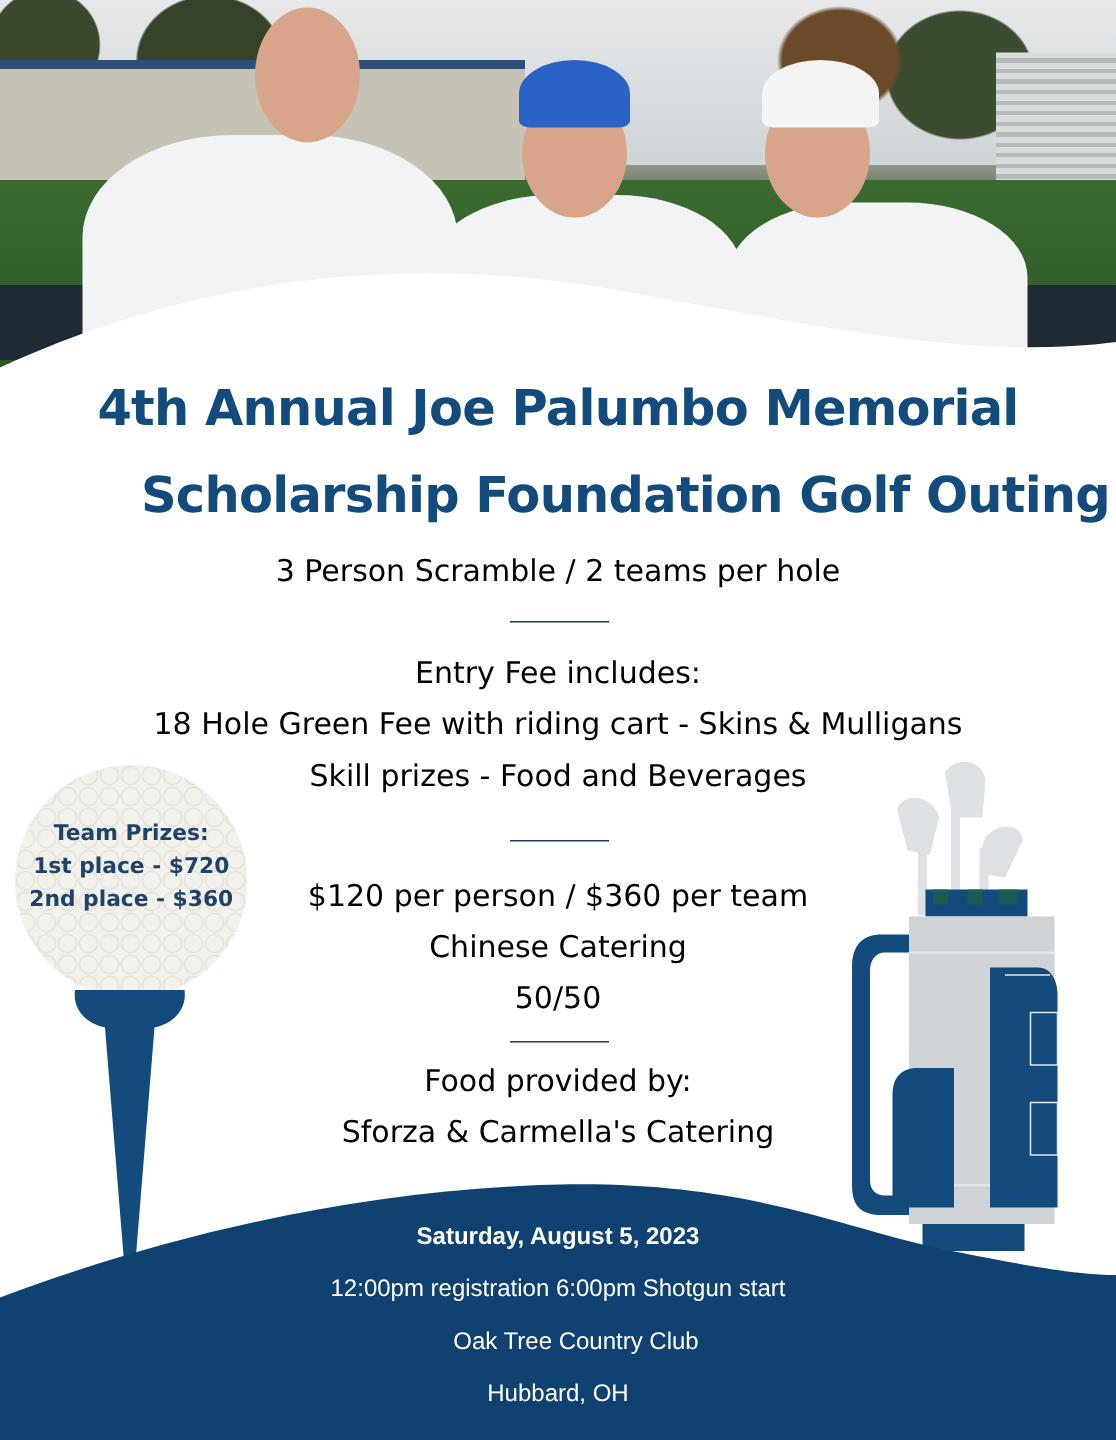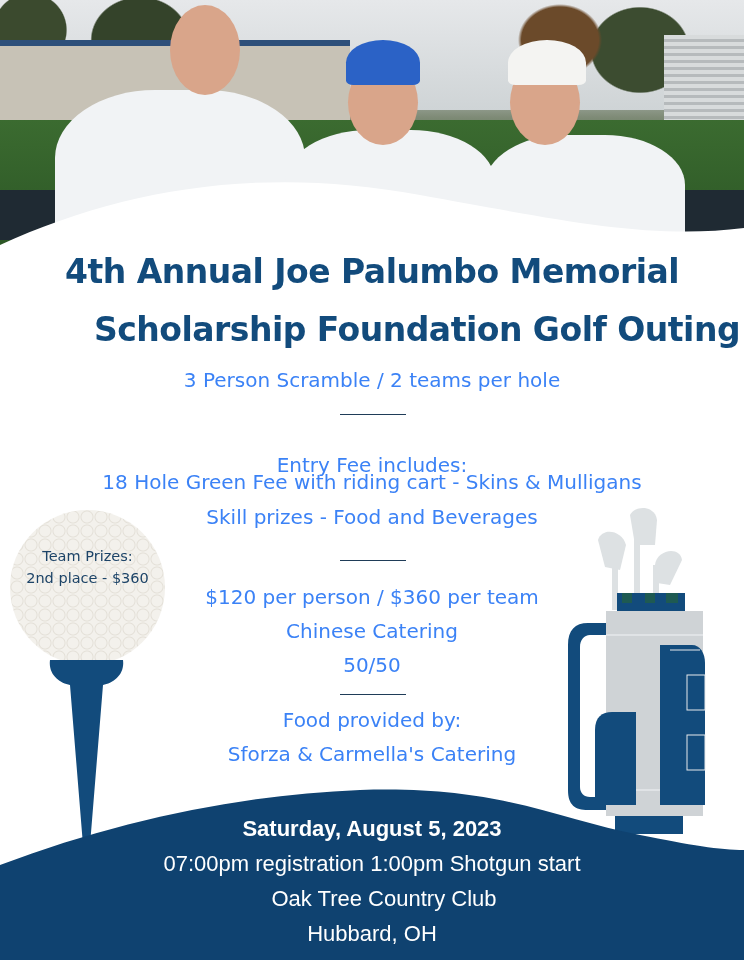--- a/index.html
+++ b/index.html
@@ -9,26 +9,26 @@
   .photo .trees { position: absolute; left: 0; top: 0; width: 744px; height: 120px; background: radial-gradient(ellipse 60px 60px at 30px 30px, #3b4a2e 60%, transparent 62%), radial-gradient(ellipse 80px 70px at 140px 40px, #34432a 60%, transparent 62%), radial-gradient(ellipse 70px 60px at 560px 40px, #6b4a2a 55%, transparent 60%), radial-gradient(ellipse 80px 70px at 640px 50px, #3c4c30 60%, transparent 62%); }
   .photo .building { position: absolute; left: 0; top: 40px; width: 350px; height: 80px; background: #c7c2b6; border-top: 6px solid #2d4f7a; }
   .photo .stands { position: absolute; right: 0; top: 35px; width: 80px; height: 90px; background: repeating-linear-gradient(#d8dbdc 0 4px, #b6babc 4px 7px); }
   .photo .field { position: absolute; left: 0; top: 120px; width: 744px; height: 140px; background: linear-gradient(#3b6b30, #2a5424); }
   .photo .fence { position: absolute; left: 0; top: 190px; width: 744px; height: 50px; background: #1f2a33; }
   .person { position: absolute; background: #f1f3f5; border-radius: 40% 40% 0 0; }
   .head { position: absolute; background: #d9a58a; border-radius: 50%; }
   .cap { position: absolute; border-radius: 50% 50% 10% 10%; }
   .wave-top { position: absolute; left: 0; top: 170px; width: 744px; height: 100px; }
   .title { position: absolute; left: 0; width: 744px; text-align: center; font-family: "DejaVu Sans", sans-serif; font-weight: 900; color: #124b7c; font-size: 33px; letter-spacing: -0.5px; }
-  .line { position: absolute; left: 0; width: 744px; text-align: center; font-size: 20px; color: #3b82f6; }
+  .line { position: absolute; left: 0; width: 744px; text-align: center; font-size: 20px; color: #000000; }
   .rule { position: absolute; left: 340px; width: 66px; height: 1px; background: #1f3c58; }
   .ball { position: absolute; left: 10px; top: 510px; width: 155px; height: 155px; border-radius: 50%; background-color: #f3f1ec; background-image: radial-gradient(circle at 50% 50%, transparent 5px, #e4e0d8 6px, transparent 7px); background-size: 14px 14px; }
-  .ball-text { position: absolute; left: 10px; top: 545px; width: 155px; text-align: center; font-weight: normal; font-size: 14.5px; line-height: 22px; color: #1d4468; }
+  .ball-text { position: absolute; left: 10px; top: 545px; width: 155px; text-align: center; font-weight: bold; font-size: 14.5px; line-height: 22px; color: #1d4468; }
   .bottom { position: absolute; left: 0; top: 780px; width: 744px; height: 180px; }
-  .bottom-text { position: absolute; left: 0; width: 744px; text-align: center; color: #ffffff; font-family: "Liberation Sans", sans-serif; font-size: 22px; }
+  .bottom-text { position: absolute; left: 0; width: 744px; text-align: center; color: #ffffff; font-family: "Liberation Sans", sans-serif; font-size: 16px; }
 </style>
 </head>
 <body>
 
 <div class="photo">
   <div class="sky"></div>
   <div class="trees"></div>
   <div class="building"></div>
   <div class="stands"></div>
   <div class="field"></div>
@@ -49,36 +49,37 @@
 <svg class="wave-top" viewBox="0 0 744 100" preserveAspectRatio="none">
   <path d="M0,75 C120,20 260,-5 420,25 C560,50 650,70 744,58 L744,100 L0,100 Z" fill="#ffffff"></path>
 </svg>
 
 <div class="title" style="top:252px;">4th Annual Joe Palumbo Memorial</div>
 <div class="title" style="top:310px;padding-left:45px;">Scholarship Foundation Golf Outing</div>
 
 <div class="line" style="top:368px;">3 Person Scramble / 2 teams per hole</div>
 <div class="rule" style="top:414px;"></div>
 
-<div class="line" style="top:453px;">Entry Fee includes:</div>
+<div class="line" style="top:436px;">Entry Fee includes:</div>
 <div class="line" style="top:470px;">18 Hole Green Fee with riding cart - Skins &amp; Mulligans</div>
 <div class="line" style="top:505px;">Skill prizes - Food and Beverages</div>
 <div class="rule" style="top:560px;"></div>
 
 <div class="line" style="top:585px;">$120 per person / $360 per team</div>
 <div class="line" style="top:619px;">Chinese Catering</div>
 <div class="line" style="top:653px;">50/50</div>
 <div class="rule" style="top:694px;"></div>
 
 <div class="line" style="top:708px;">Food provided by:</div>
 <div class="line" style="top:742px;">Sforza &amp; Carmella's Catering</div>
 
 <div class="ball"></div>
 <div class="ball-text">
   <div>Team Prizes:</div>
+  <div>1st place - $720</div>
   <div>2nd place - $360</div>
 </div>
 <svg style="position:absolute;left:45px;top:655px;" width="85" height="190" viewBox="0 0 85 190">
   <path d="M5,5 L78,5 C80,20 68,28 58,30 L45,190 L38,190 L25,30 C15,28 3,20 5,5 Z" fill="#124b7c"></path>
 </svg>
 
 <svg style="position:absolute;left:560px;top:505px;" width="160" height="335" viewBox="0 0 160 335">
 
   <g fill="#dde1e3">
     <rect x="74" y="30" width="6" height="75"></rect>
@@ -107,15 +108,15 @@
   <path d="M35,225 C35,212 42,207 52,207 L76,207 L76,300 L35,300 Z" fill="#124b7c"></path>
 
   <rect x="55" y="311" width="68" height="18" fill="#124b7c"></rect>
 </svg>
 
 <svg class="bottom" viewBox="0 0 744 180" preserveAspectRatio="none">
   <path d="M0,85 C120,40 240,15 360,10 C500,5 560,40 640,55 C690,65 720,70 744,70 L744,180 L0,180 Z" fill="#0f4270"></path>
 </svg>
 
 <div class="bottom-text" style="top:816px;font-weight:bold;">Saturday, August 5, 2023</div>
-<div class="bottom-text" style="top:851px;">07:00pm registration 1:00pm Shotgun start</div>
+<div class="bottom-text" style="top:851px;">12:00pm registration 6:00pm Shotgun start</div>
 <div class="bottom-text" style="top:886px;padding-left:12px;">Oak Tree Country Club</div>
 <div class="bottom-text" style="top:921px;">Hubbard, OH</div>
 
 </body></html>

